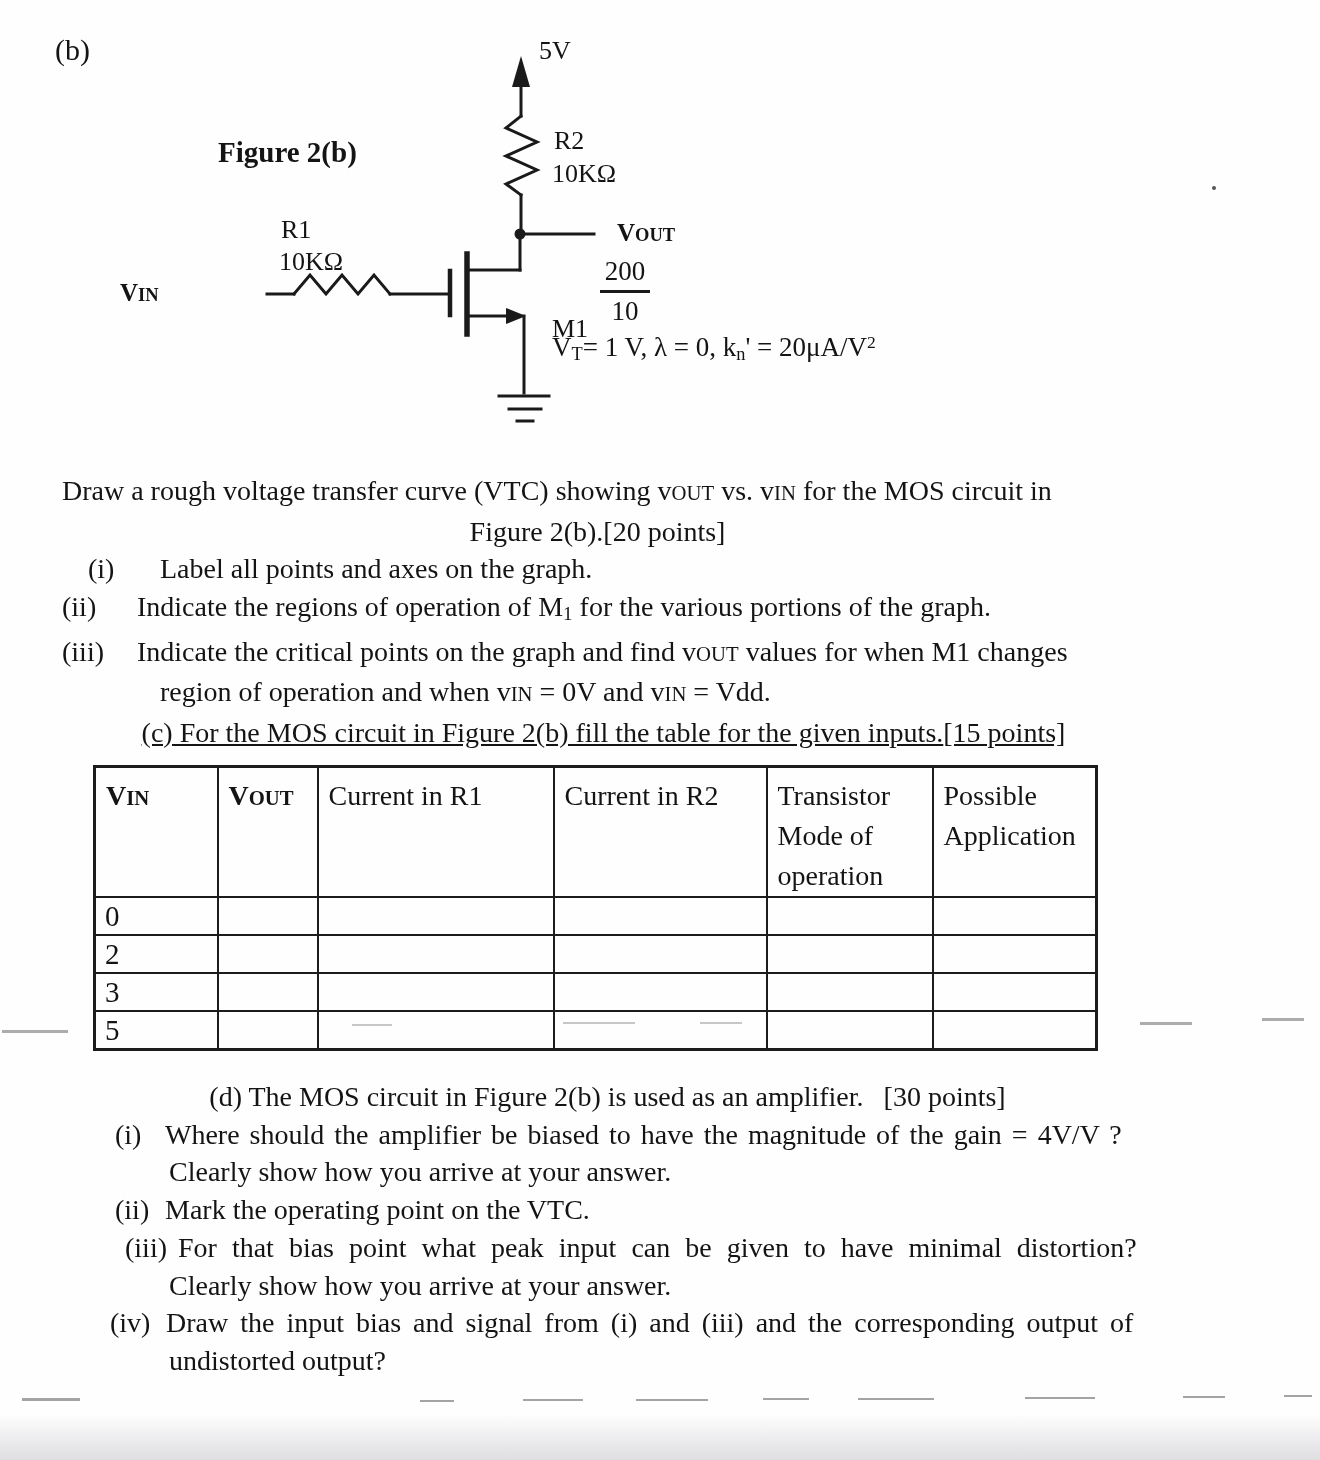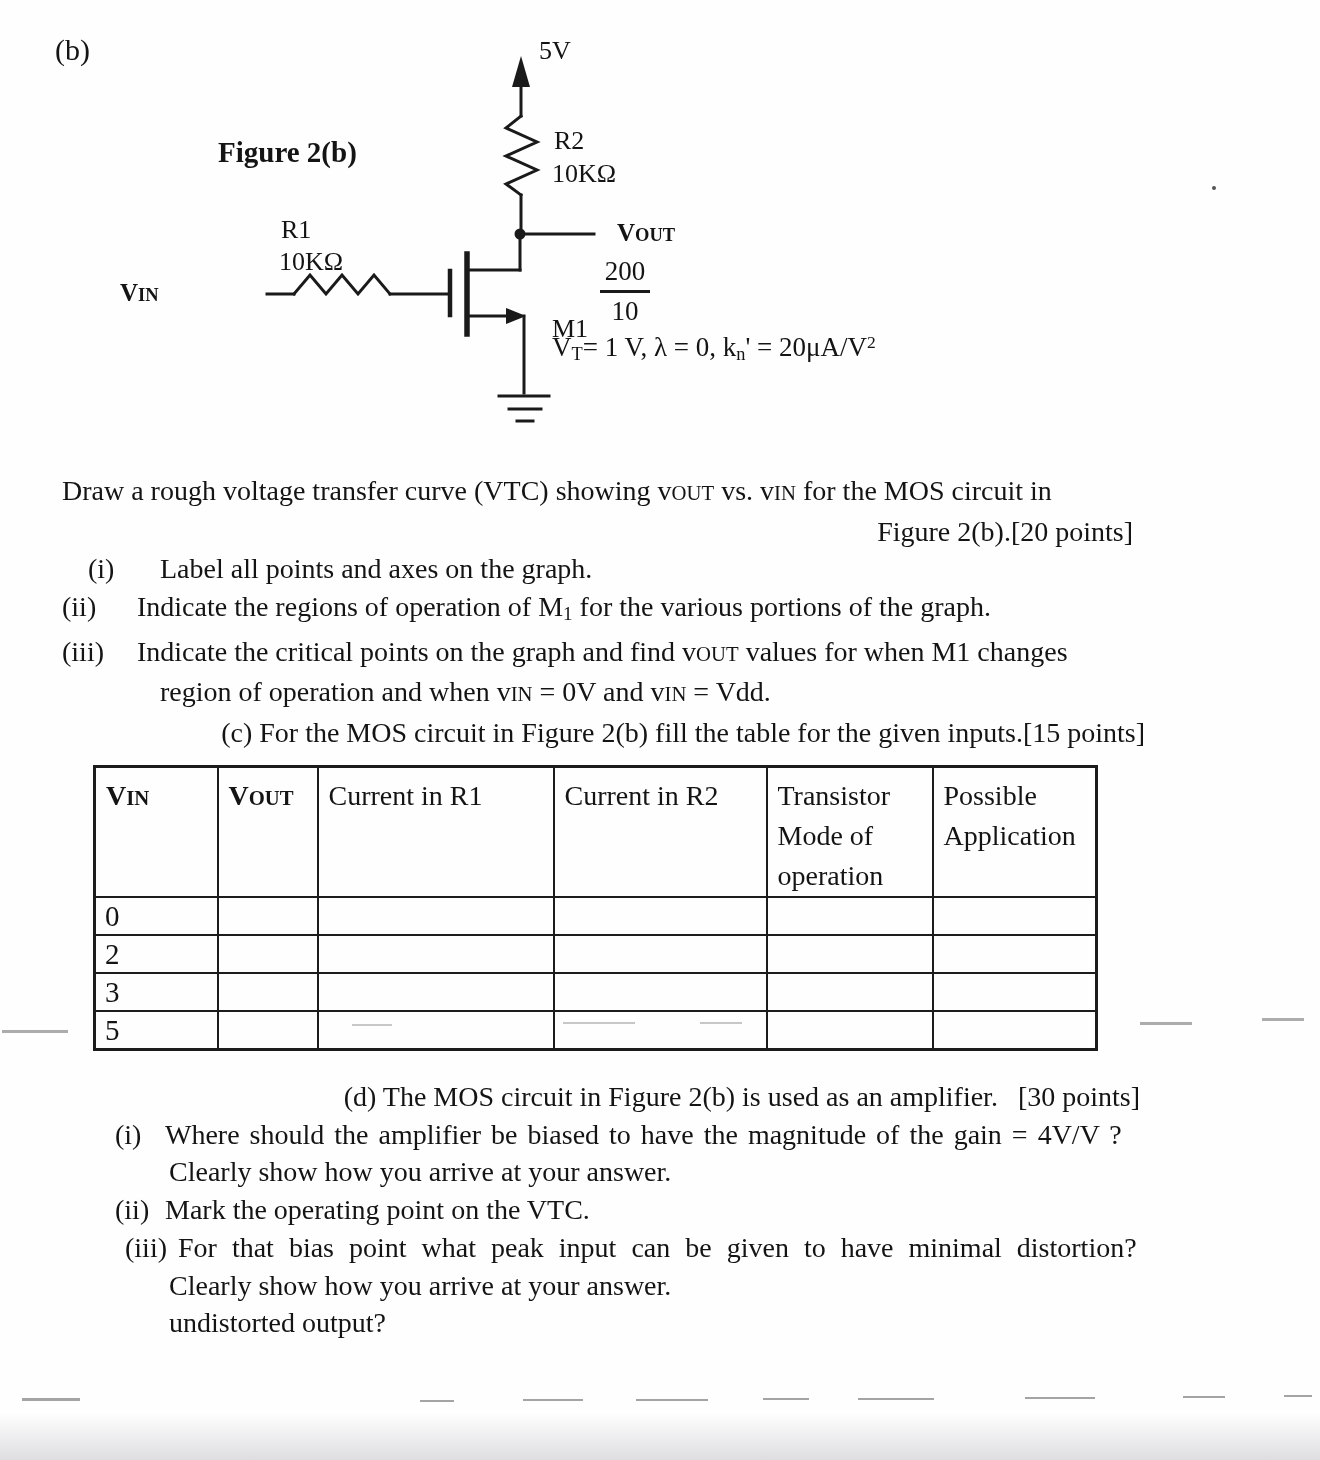--- a/index.html
+++ b/index.html
@@ -23,21 +23,21 @@
     stroke:#1a1a1a; stroke-width:3; fill:none; stroke-linecap:square;
   }
 
   .frac { position:absolute; left:597px; top:256px; width:56px; text-align:center; font-size:27px; }
   .frac .num { border-bottom:3px solid #1a1a1a; padding:0 4px 3px 4px; display:inline-block; min-width:42px; }
   .frac .den { padding-top:3px; }
 
   .qblock { position:absolute; left:62px; top:472px; width:1140px;
             font-size:28px; line-height:37.6px; }
   .qblock .row { white-space:nowrap; }
-  .row-flex { display:flex; justify-content:flex-end; }
+  .row-flex { display:flex; justify-content:center; }
   .marker { display:inline-block; }
   .m75 { width:75px; }
   .indent23 { }
   .indent26 { margin-left:26px; }
   .indent98 { margin-left:98px; }
 
   .dblock { position:absolute; left:75px; top:1078px; width:1130px;
             font-size:28px; line-height:37.7px; }
   .dblock .row { white-space:nowrap;gap:20px; }
   .ind40 { margin-left:40px; }
@@ -141,21 +141,21 @@
     <div class="row indent26">
       <span class="marker" style="width:72px;">(i)</span><span>Label all points and axes on the graph.</span>
     </div>
     <div class="row indent23">
       <span class="marker m75">(ii)</span><span><span>Indicate the regions of operation of M</span><span class="seg-sub">1</span><span> for the various portions of the graph.</span></span>
     </div>
     <div class="row indent23">
       <span class="marker m75">(iii)</span><span><span>Indicate the critical points on the graph and find v</span><span class="seg-sc">OUT</span><span> values for when M1 changes</span></span>
     </div>
     <div class="row indent98"><span>region of operation and when v</span><span class="seg-sc">IN</span><span> = 0V and v</span><span class="seg-sc">IN</span><span> = Vdd.</span></div>
-    <div class="row row-flex" style="width:1083px;">
+    <div class="row row-flex" style="width:1083px;text-decoration:underline;">
       <span>(c) For the MOS circuit in Figure 2(b) fill the table for the given inputs.</span>
       <span>[15 points]</span>
     </div>
   </div>
 
   <table class="qtable">
     <colgroup>
       <col style="width:123px">
         <col style="width:100px">
         <col style="width:236px">
@@ -216,20 +216,23 @@
       <span class="marker m50">(i)</span><span class="ws3">Where should the amplifier be biased to have the magnitude of the gain = 4V/V ?</span>
     </div>
     <div class="row ind90">Clearly show how you arrive at your answer.</div>
     <div class="row ind40">
       <span class="marker m50">(ii)</span><span>Mark the operating point on the VTC.</span>
     </div>
     <div class="row ind38">
       <span class="marker m53">(iii)</span><span class="ws8">For that bias point what peak input can be given to have minimal distortion?</span>
     </div>
     <div class="row ind90">Clearly show how you arrive at your answer.</div>
+    <div class="row ind35">
+      <span class="marker m56">(iv)</span><span class="ws5">Draw the input bias and signal from (i) and (iii) and the corresponding output of</span>
+    </div>
     <div class="row ind90">undistorted output?</div>
   </div>
 
   <div class="dot" style="left:1212px; top:186px; width:4px; height:4px;"></div>
   <div class="dash" style="left:2px;    top:1030px; width:66px; height:3px; opacity:.45;"></div>
   <div class="dash" style="left:352px;  top:1024px; width:40px; height:2px; opacity:.3;"></div>
   <div class="dash" style="left:563px;  top:1022px; width:72px; height:2px; opacity:.3;"></div>
   <div class="dash" style="left:700px;  top:1022px; width:42px; height:2px; opacity:.3;"></div>
   <div class="dash" style="left:1140px; top:1022px; width:52px; height:3px; opacity:.45;"></div>
   <div class="dash" style="left:1262px; top:1018px; width:42px; height:3px; opacity:.45;"></div>

